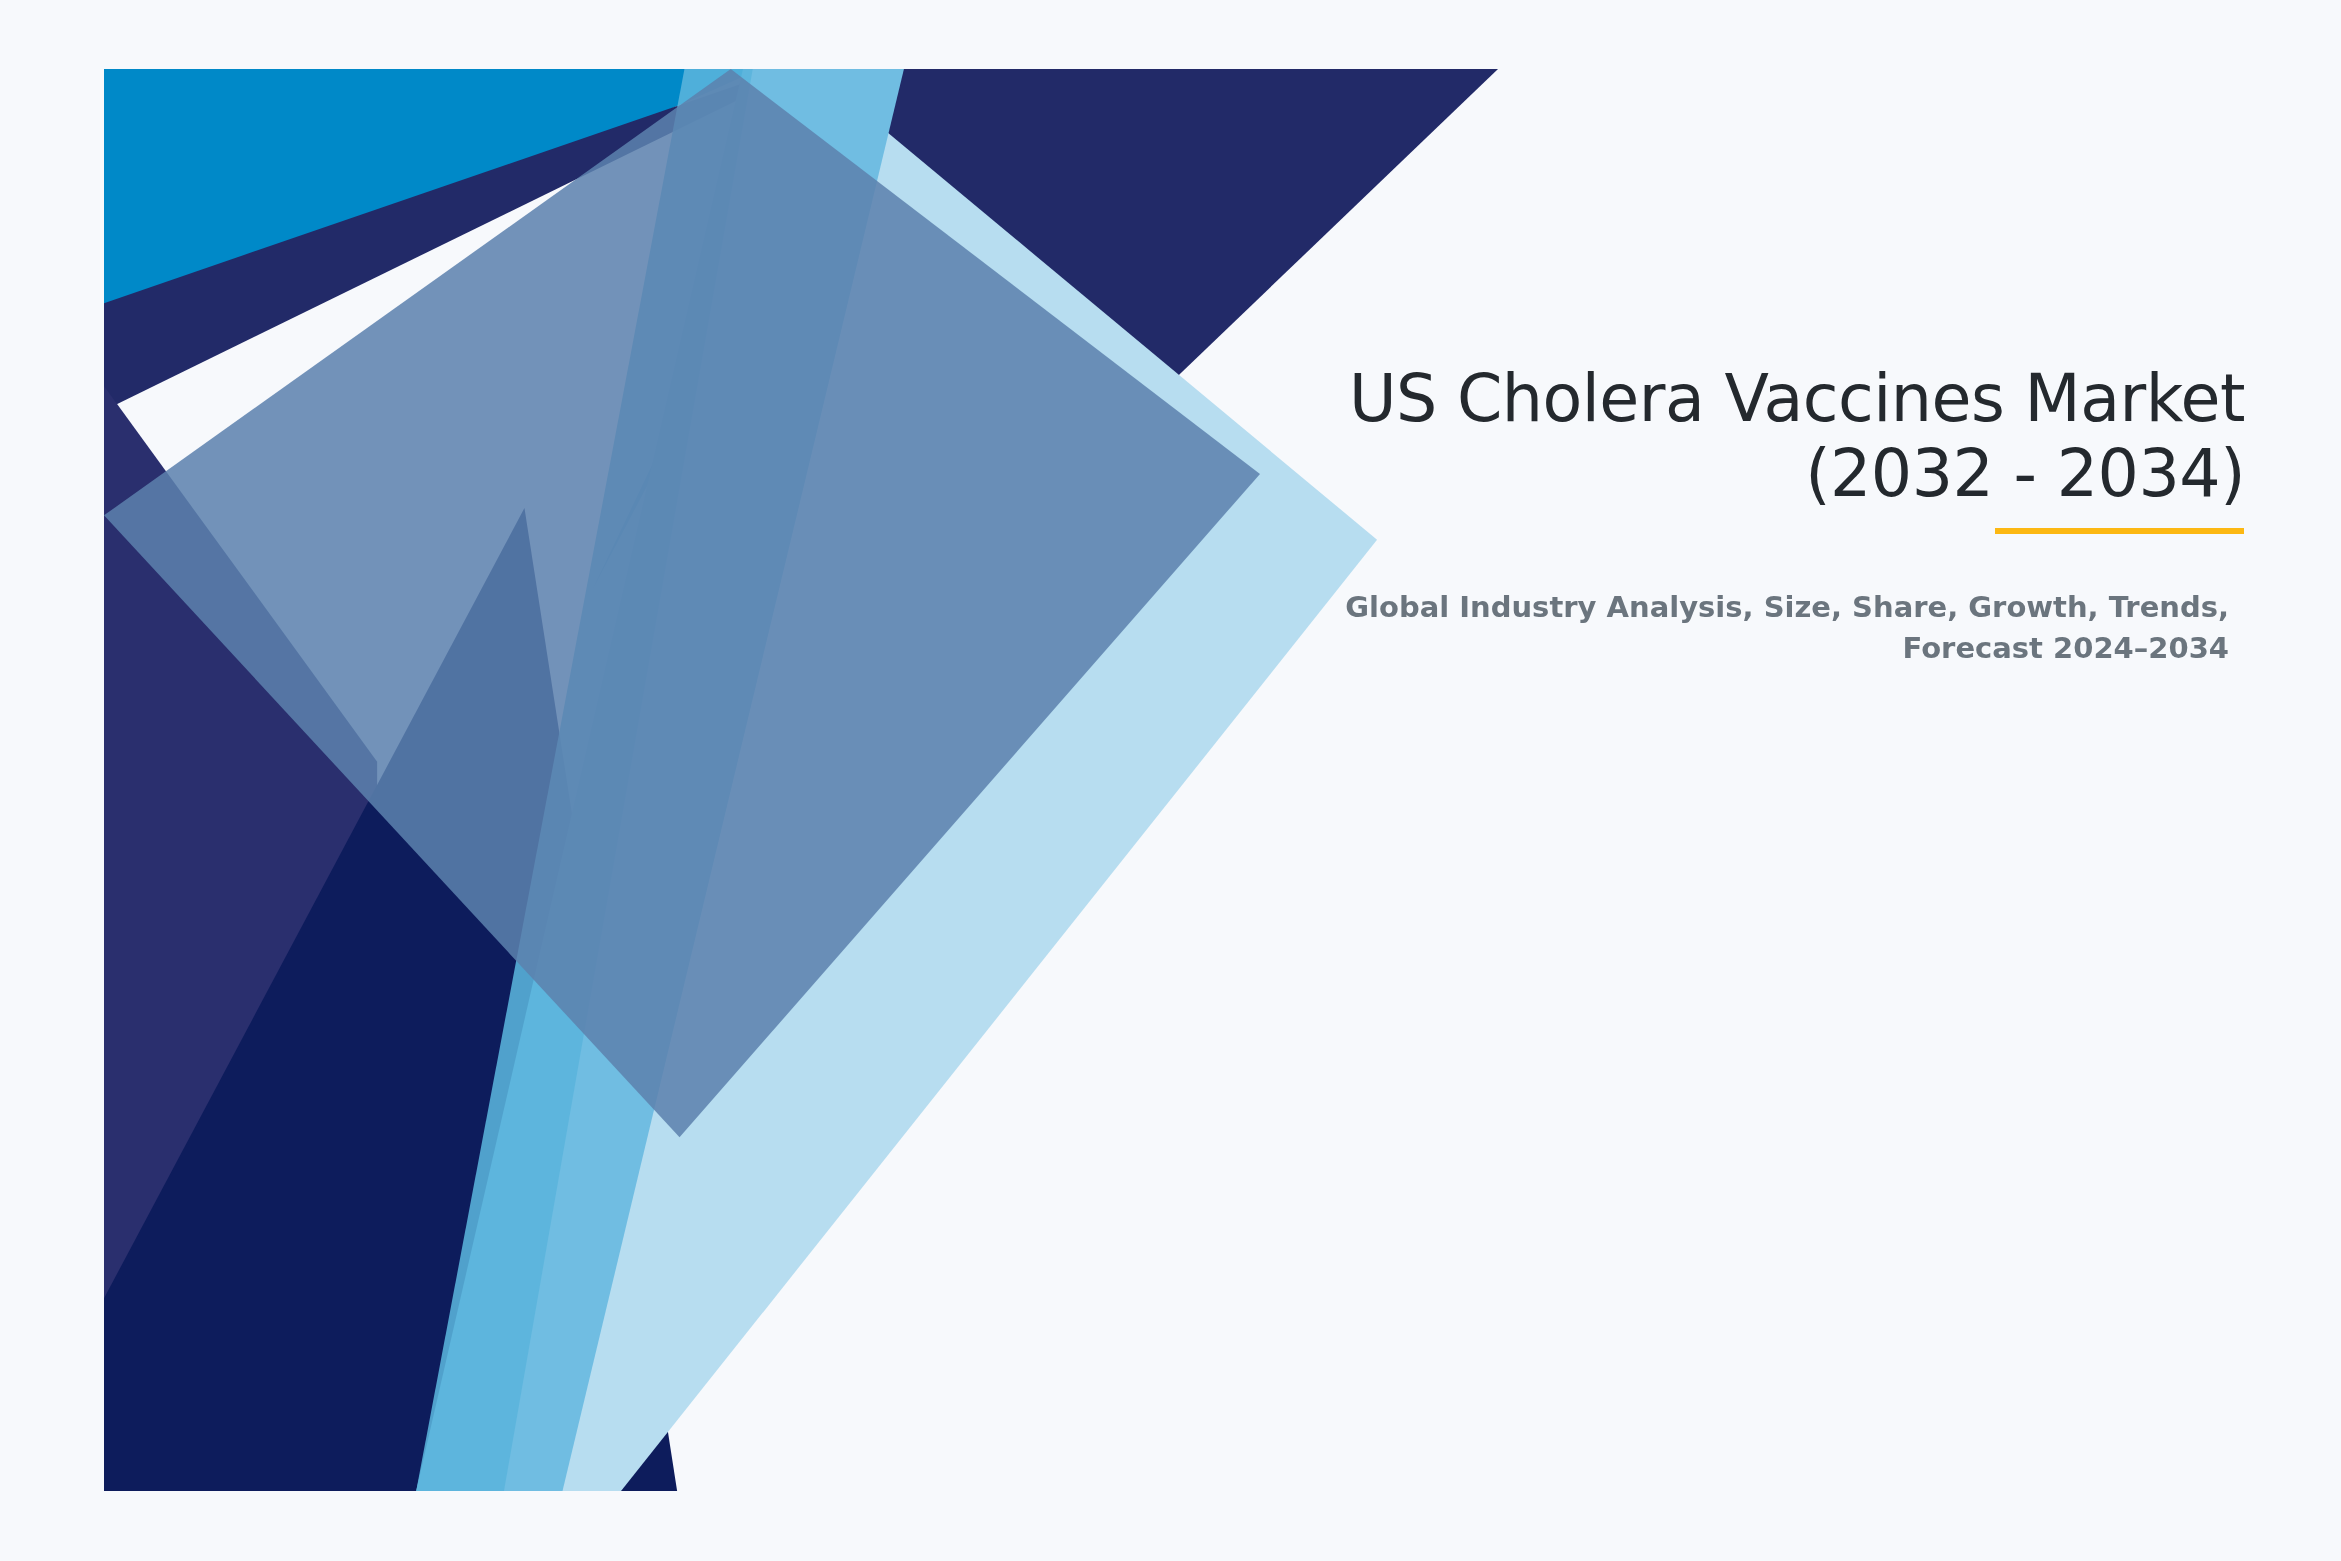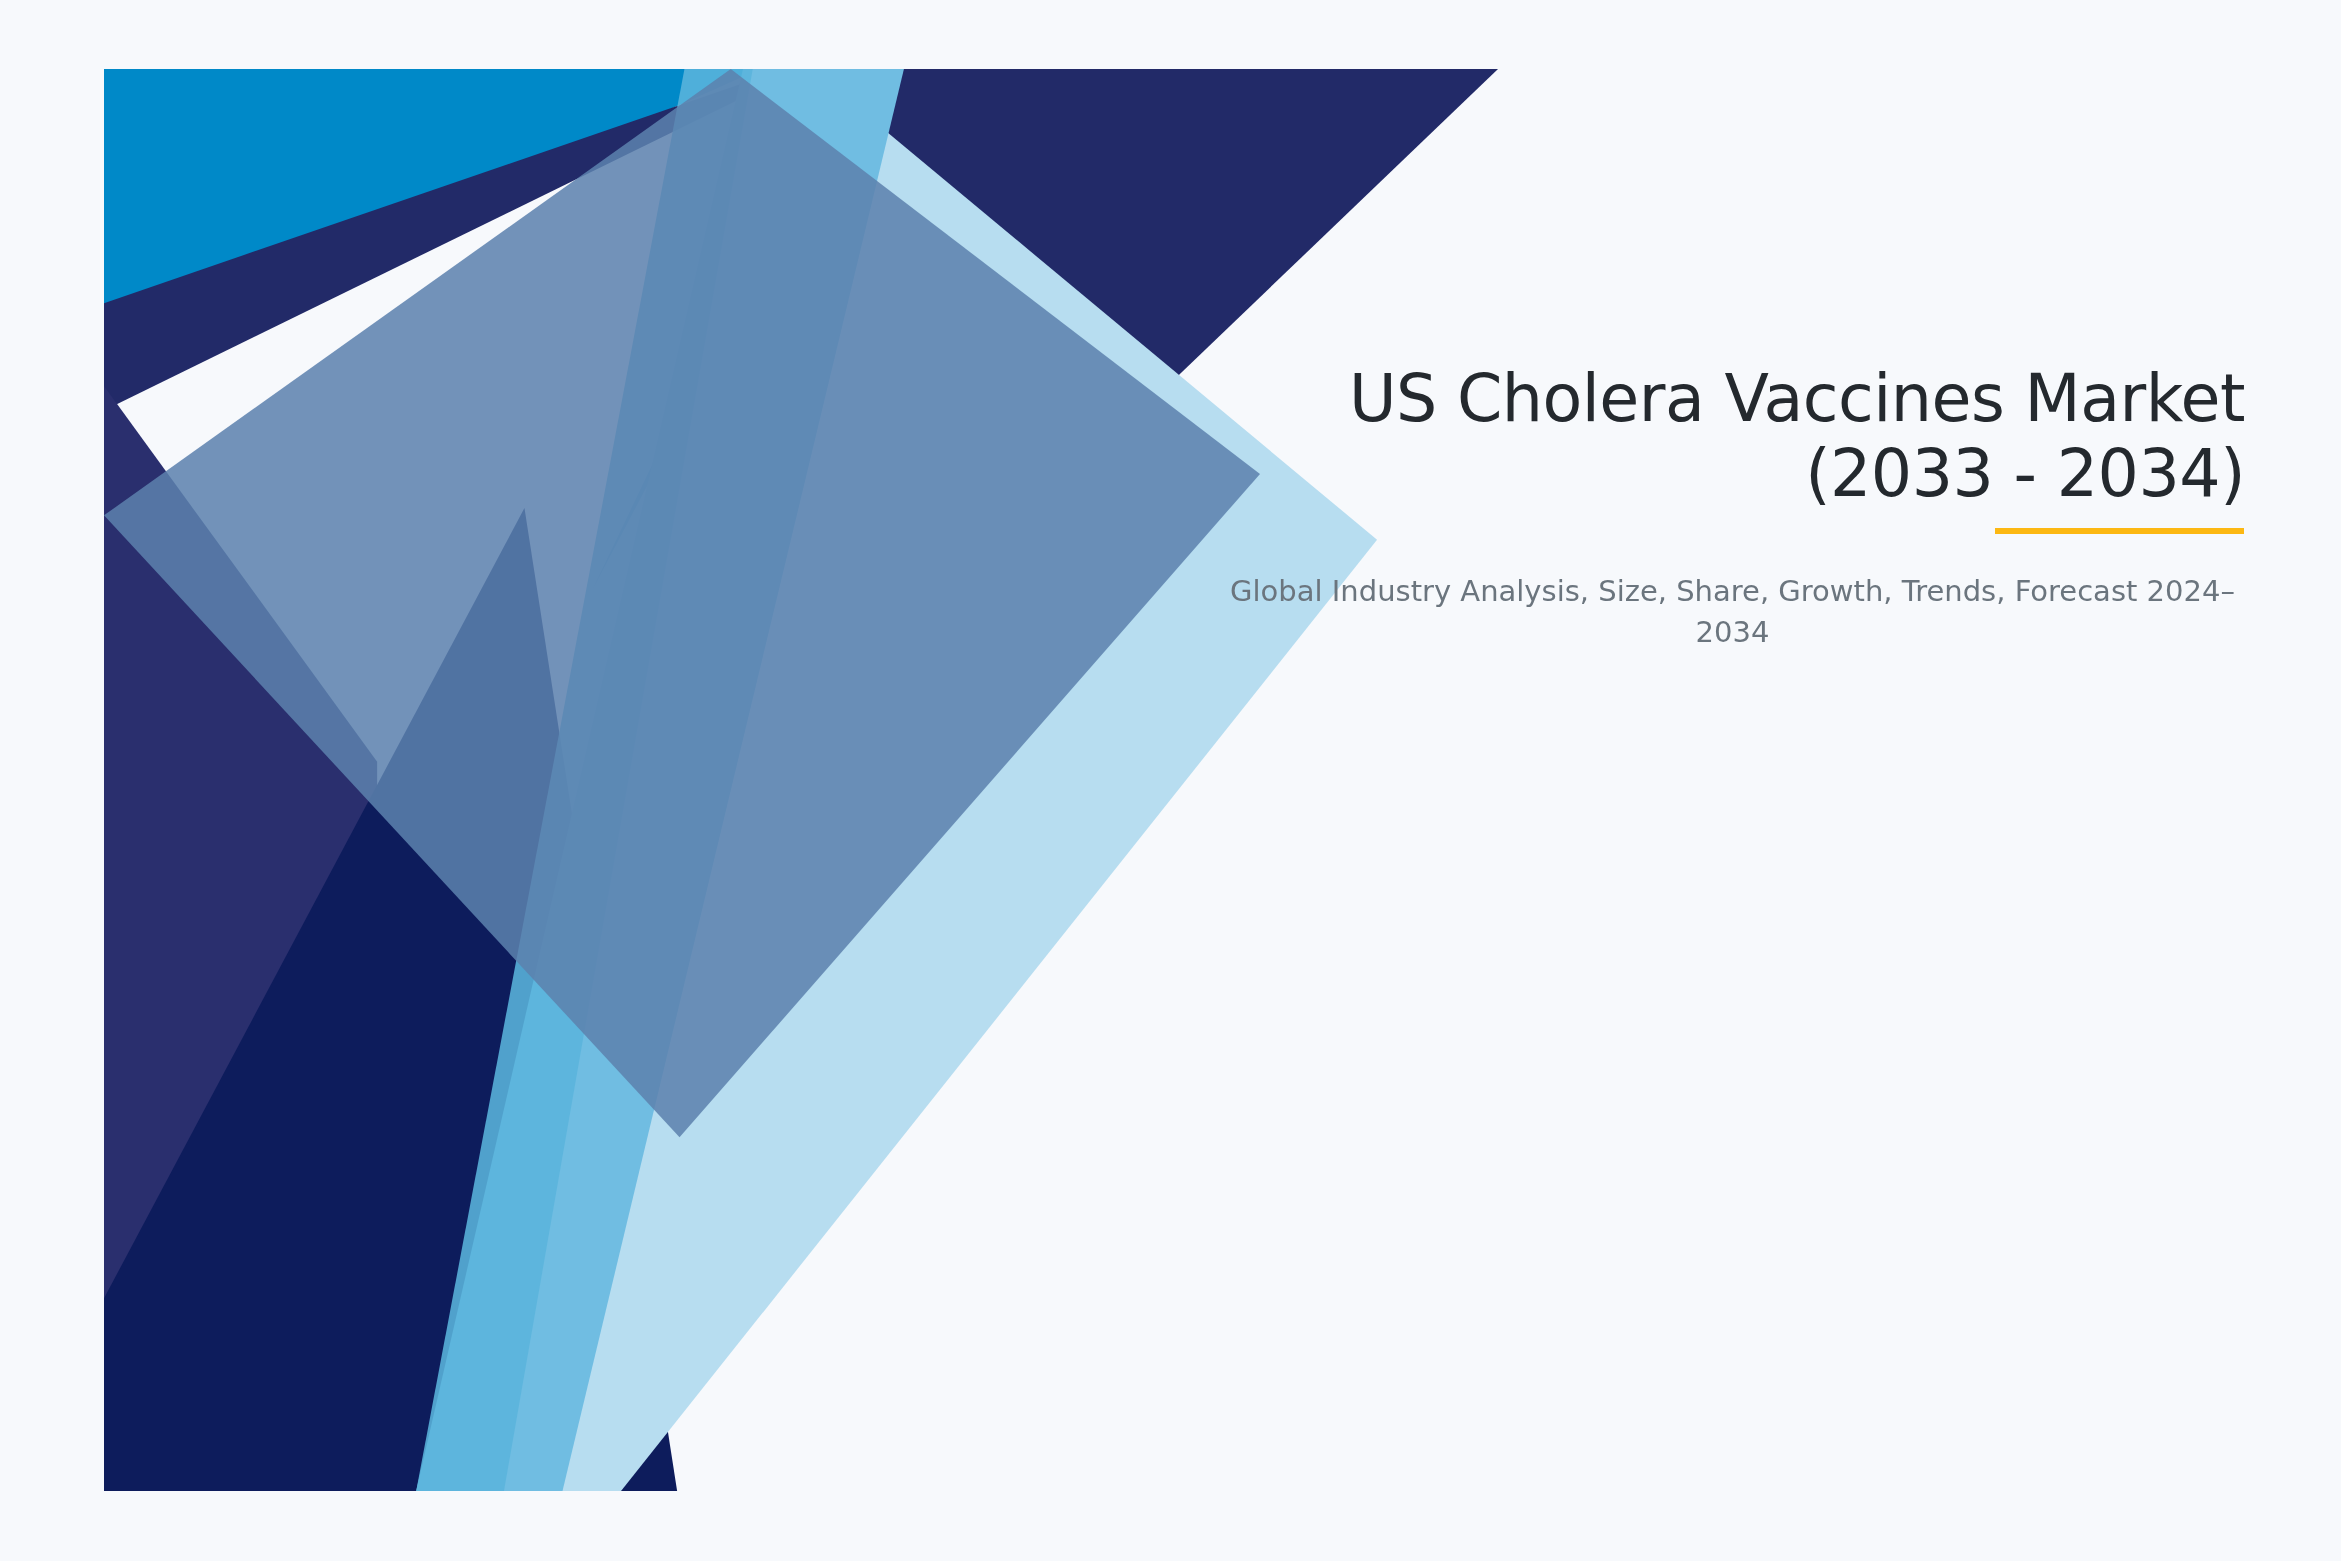--- a/index.html
+++ b/index.html
@@ -64,28 +64,28 @@
     position: absolute;
     left: 1995px;
     top: 528px;
     width: 249px;
     height: 6.3px;
     background: #fcb813;
     z-index: 6;
   }
 
   .subtitle {
-    margin: 0;
+    margin: 16px;
     padding-top: 59px;
     font-family: "DejaVu Sans", sans-serif;
-    font-weight: 400;
+    font-weight: 700;
     font-size: 29px;
     line-height: 1.42;
     color: #6b757e;
-    text-align: center;
+    text-align: right;
     position: relative;
     z-index: 5;
   }
 </style>
 </head>
 <body>
 
 <div class="cover">
 
   <div class="artwork">
@@ -108,20 +108,20 @@
       <polygon points="1310,0 1640,0 940,2915 640,2915" fill="#70bde2"></polygon>
 
       <polygon points="1190,0 1330,0 820,2915 640,2915" fill="#5ab4dc" opacity="0.88"></polygon>
 
       <polygon points="1285,0 2370,830 1180,2190 0,915" fill="#5c81ad" opacity="0.86"></polygon>
 
     </svg>
   </div>
 
   <div class="text-block">
-    <h1 class="title">US Cholera Vaccines Market (2033 - 2034)</h1>
+    <h1 class="title">US Cholera Vaccines Market (2032 - 2034)</h1>
     <p class="subtitle">Global Industry Analysis, Size, Share, Growth, Trends, Forecast 2024–2034</p>
   </div>
 
   <div class="title-underline"></div>
 
 </div>
 
 
 </body></html>

